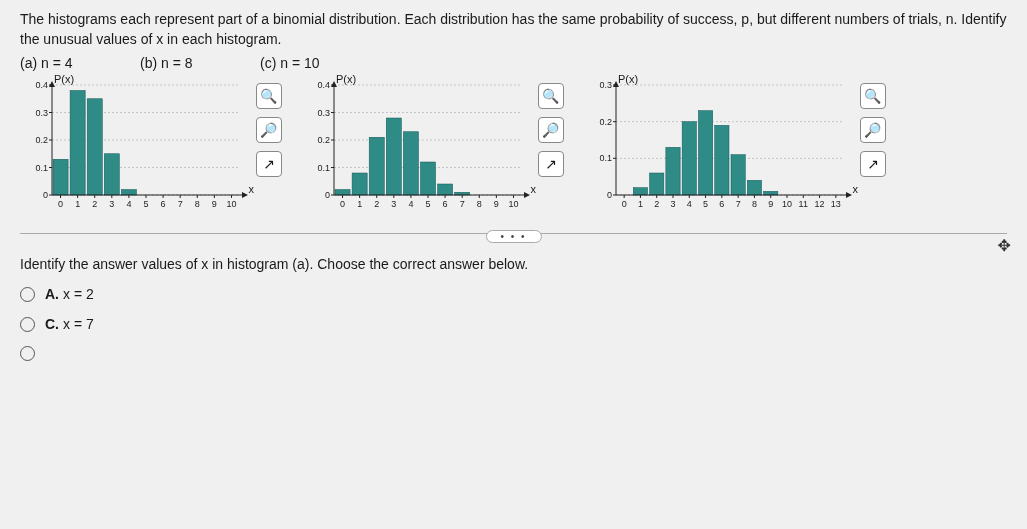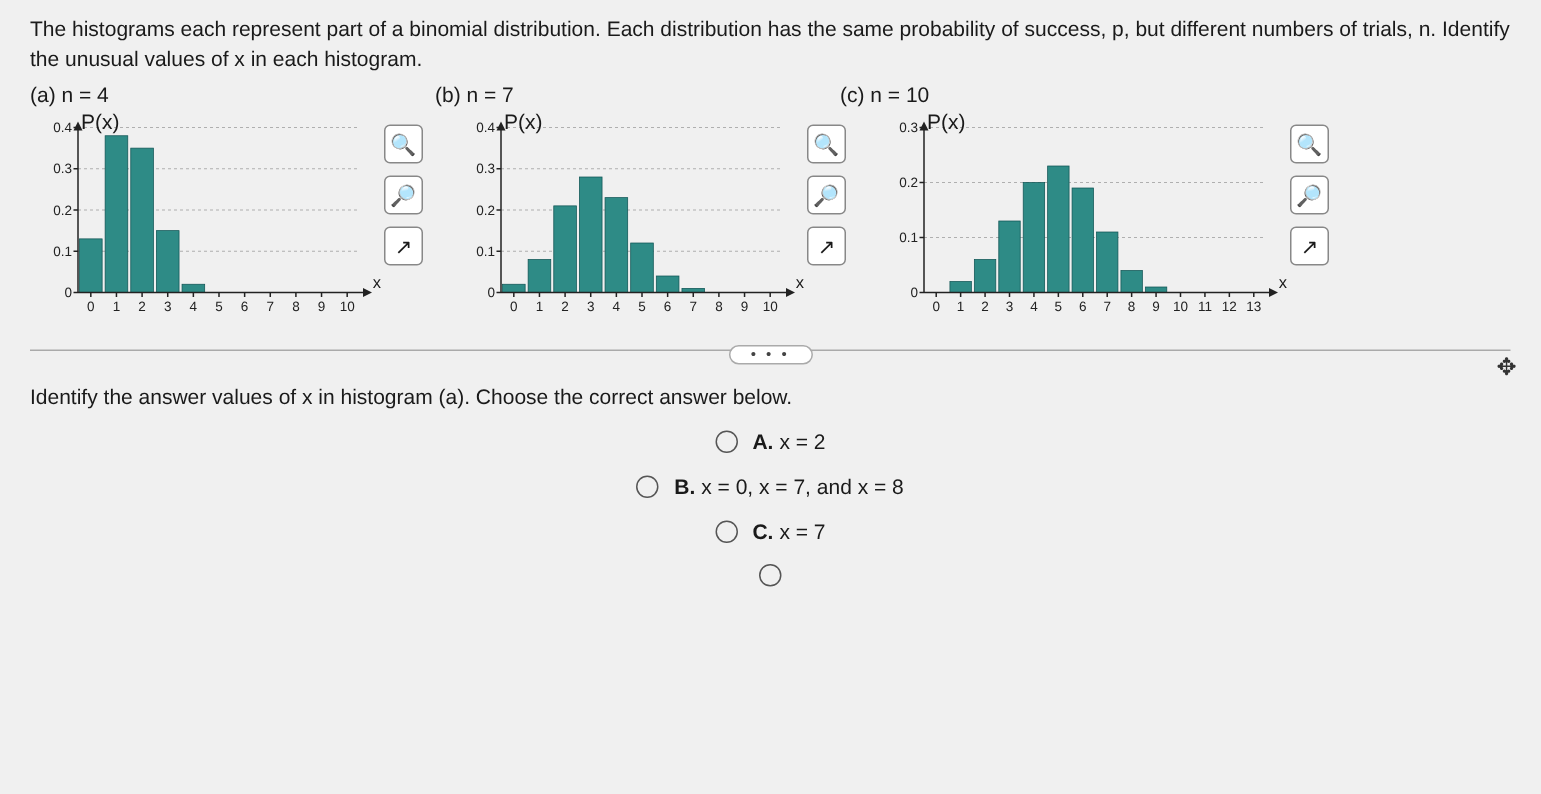--- a/index.html
+++ b/index.html
@@ -5,61 +5,61 @@
   * { box-sizing: border-box; margin: 0; padding: 0; }
   body {
     font-family: Arial, sans-serif;
     background: #f0f0f0;
     padding: 10px 20px;
     width: 1027px;
     color: #1a1a1a;
     font-size: 14px;
   }
   .question-text { margin-bottom: 6px; line-height: 1.4; }
-  .parts-row { display: flex; gap: 150px; margin-bottom: 4px; font-size: 14px; align-items: center;}
+  .parts-row { display: flex; margin-bottom: 4px; font-size: 14px; align-items: center;}
   .parts-row > div { min-width:120px; }
   .charts-row { display: flex; gap: 20px; border-bottom: 1px solid #aaa; padding-bottom: 18px; position: relative;}
   .chart-block { display:flex; align-items:flex-start; gap:6px; }
   .chart-wrap { position: relative; }
   .chart-svg { display:block; }
-  .axis-label-y { font-size:14px; position:absolute; top:-2px; left:34px; }
+  .axis-label-y { font-size:11px; position:absolute; top:-2px; left:34px; }
   .axis-label-x { font-size:11px; position:absolute; bottom:20px; right:-4px; }
   .tools { display:flex; flex-direction:column; gap:8px; padding-top:8px;}
   .tool-btn {
     width:26px; height:26px; border:1px solid #888; border-radius:4px;
     background:#fff; display:flex; align-items:center; justify-content:center;
     font-size:14px; cursor:pointer;
   }
   .ellipsis-pill{
     position:absolute; left:50%; bottom:-10px; transform:translateX(-50%);
     background:#fff; border:1px solid #aaa; border-radius:10px; padding:0 14px;
     font-size:10px; color:#444; letter-spacing:2px;
   }
   .move-icon { position:absolute; right:-4px; bottom:-22px; font-size:16px; color:#333;}
   .prompt { margin: 22px 0 14px; }
   .options { display:flex; flex-direction:column; gap:14px; }
-  .option { display:flex; align-items:center; gap:10px; cursor:pointer;justify-content:center;}
+  .option { display:flex; align-items:center; gap:10px; cursor:pointer;}
   .radio {
     width:15px; height:15px; border:1.5px solid #555; border-radius:50%;
     display:inline-block; flex-shrink:0;
   }
   .opt-letter { font-weight:bold; margin-right:4px;}
   svg .bar { fill:#2e8b86; stroke:#155; stroke-width:0.5;}
   svg .grid { stroke:#999; stroke-dasharray:2 2; stroke-width:0.5;}
   svg .axis { stroke:#222; stroke-width:1;}
   svg text { font-size:9px; fill:#222; font-family:Arial;}
 </style>
 </head>
 <body>
 
 <div class="question-text">The histograms each represent part of a binomial distribution. Each distribution has the same probability of success, p, but different numbers of trials, n. Identify the unusual values of x in each histogram.</div>
 
 <div class="parts-row">
   <div>(a) n = 4</div>
-  <div>(b) n = 7</div>
+  <div>(b) n = 8</div>
   <div>(c) n = 10</div>
 </div>
 
 <div class="charts-row">
 
   <div class="chart-block">
     <div class="chart-wrap">
       <span class="axis-label-y">P(x)</span>
       <span class="axis-label-x">x</span>
       <svg class="chart-svg" width="230" height="140">
@@ -254,22 +254,18 @@
 
 <div class="prompt">Identify the answer values of x in histogram (a). Choose the correct answer below.</div>
 
 <div class="options">
   <label class="option">
     <span class="radio"></span>
     <span><span class="opt-letter">A.</span><span>x = 2</span></span>
   </label>
   <label class="option">
     <span class="radio"></span>
-    <span><span class="opt-letter">B.</span><span>x = 0, x = 7, and x = 8</span></span>
-  </label>
-  <label class="option">
-    <span class="radio"></span>
     <span><span class="opt-letter">C.</span><span>x = 7</span></span>
   </label>
   <label class="option">
     <span class="radio"></span>
   </label>
 </div>
 
 </body></html>

